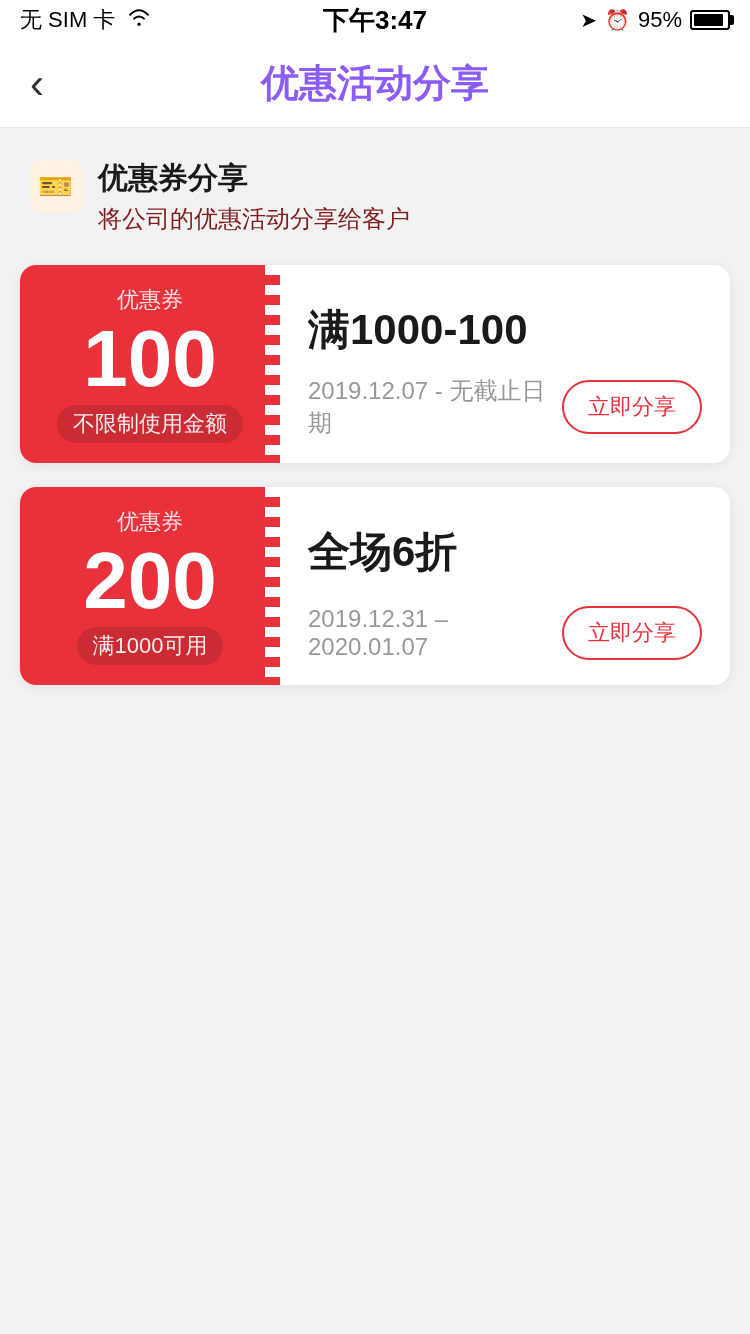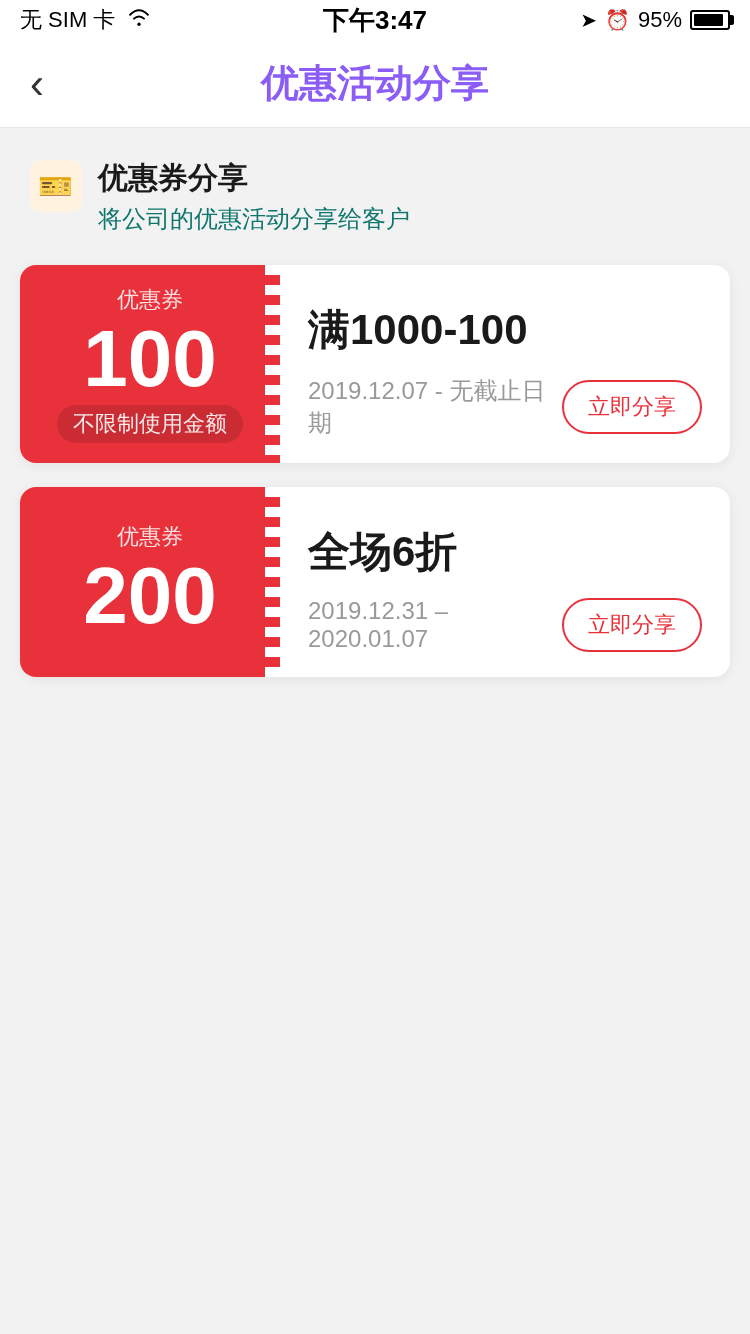--- a/index.html
+++ b/index.html
@@ -93,21 +93,21 @@
     }
     .section-text-block {}
     .section-title {
       font-size: 30px;
       font-weight: 600;
       color: #1a1a1a;
       line-height: 1.3;
     }
     .section-subtitle {
       font-size: 24px;
-      color: #0f766e;
+      color: #7f1d1d;
       margin-top: 6px;
     }
 
     
     .coupon-list {
       background: #f2f2f2;
       padding: 10px 0 20px 0;
       display: flex;
       flex-direction: column;
       gap: 0;
@@ -282,20 +282,21 @@
         <div class="coupon-date">2019.12.07 - 无截止日期</div>
         <button class="share-btn">立即分享</button>
       </div>
     </div>
   </div>
 
   <div class="coupon-card" id="coupon-2">
     <div class="coupon-left">
       <div class="coupon-label">优惠券</div>
       <div class="coupon-amount">200</div>
+      <div class="coupon-condition">满1000可用</div>
     </div>
     <div class="coupon-right">
       <div class="coupon-title">全场6折</div>
       <div class="coupon-bottom">
         <div class="coupon-date">2019.12.31 – 2020.01.07</div>
         <button class="share-btn">立即分享</button>
       </div>
     </div>
   </div>
 </div>

